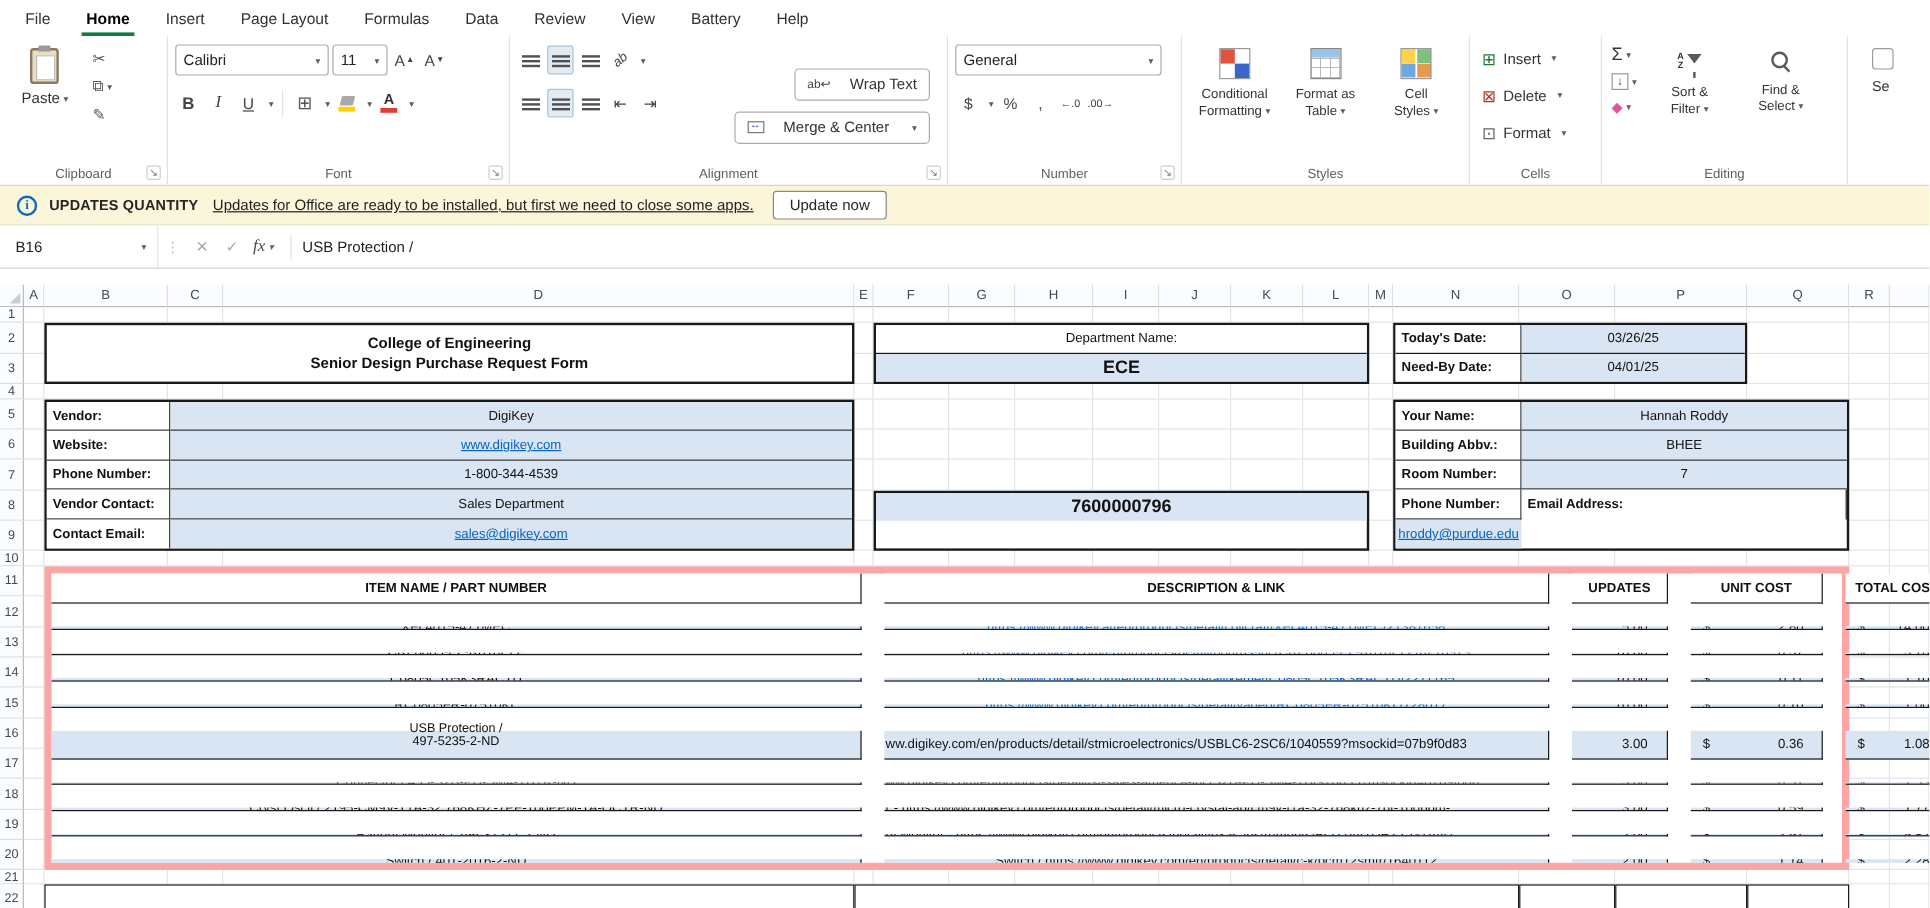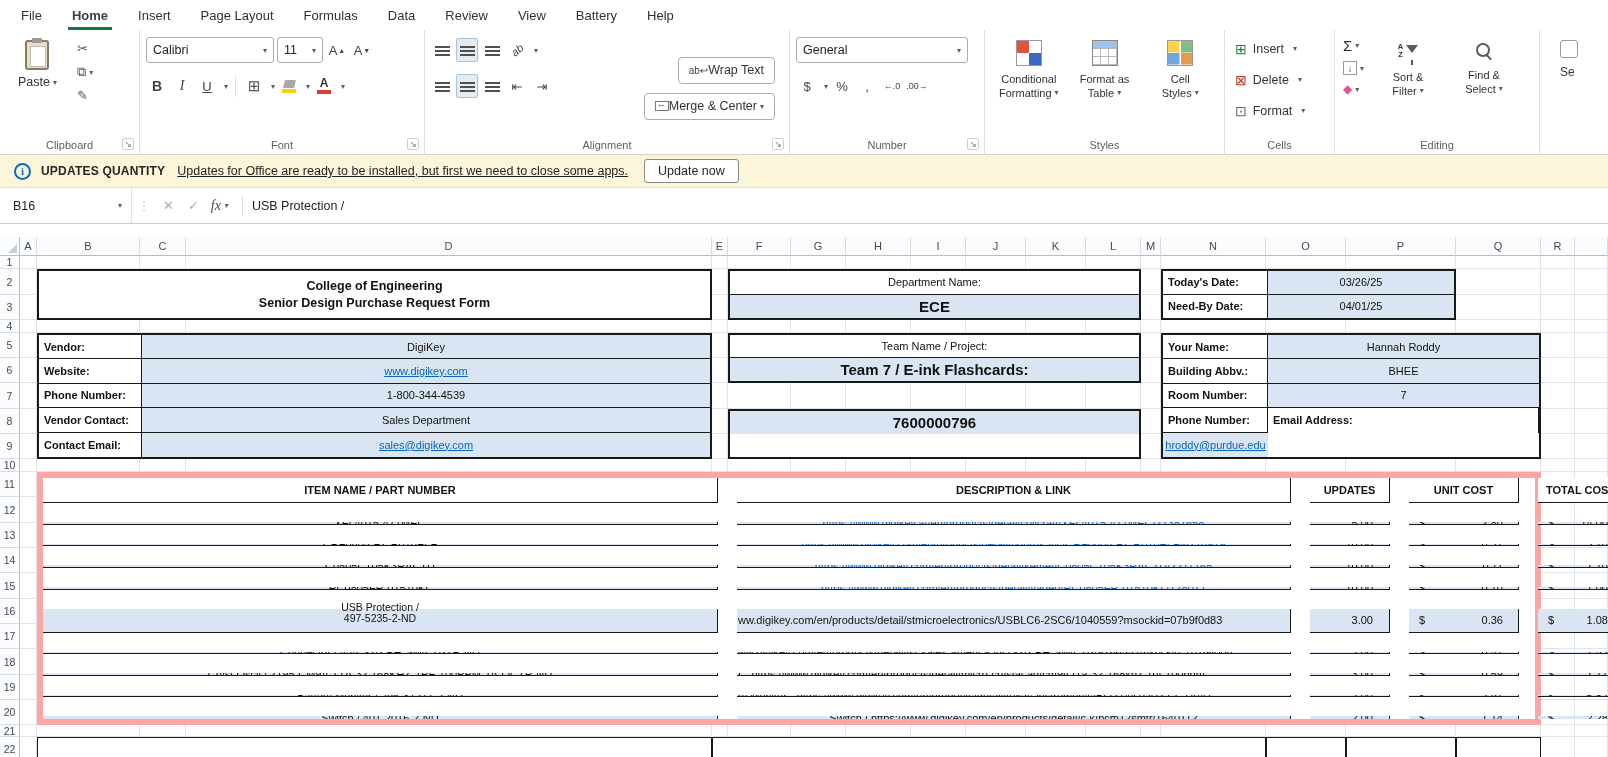--- a/index.html
+++ b/index.html
@@ -2,36 +2,36 @@
 <html><head>
 <meta charset="utf-8">
 <style>
   * { box-sizing: border-box; margin: 0; padding: 0; }
   body { font-family: "Liberation Sans", sans-serif; overflow: hidden; background:#fff; }
   .app { width:1608px; height:757px; position:relative; background:#fff; overflow:hidden; }
 
   
   .menubar { height:30px; display:flex; align-items:stretch; padding-left:6px; background:#fff; }
   .tab { position:relative; display:flex; align-items:center; padding:0 15px; font-size:13px; color:#323130; cursor:default; }
-  .tab.active { font-weight:700; color:#404040; }
+  .tab.active { font-weight:700; color:#000000; }
   .tab.active::after { content:''; position:absolute; left:11px; right:11px; bottom:0; height:3px; background:#107c41; }
 
   
   .ribbon { height:125px; display:flex; background:#fff; border-bottom:1px solid #d6d3d0; }
   .rgroup { position:relative; border-right:1px solid #e3e1df; padding:5px 6px 20px 6px; flex:none; }
   .glabel { position:absolute; bottom:3px; left:0; right:0; text-align:center; font-size:11px; color:#605e5c; }
   .launcher { position:absolute; bottom:4px; right:5px; font-size:9px; color:#7a7876; border:1px solid #d0cecc; width:12px; height:12px; line-height:10px; text-align:center; border-radius:2px; }
   .chev { font-size:8px; color:#605e5c; margin-left:3px; }
   .frow { display:flex; align-items:center; height:30px; gap:3px; }
   .frow2 { margin-top:6px; }
   .combo { border:1px solid #acacac; border-radius:3px; height:26px; background:#fff; display:flex; align-items:center; justify-content:space-between; padding:0 6px; font-size:12.5px; color:#222; }
   .tbtn { min-width:22px; height:24px; display:inline-flex; align-items:center; justify-content:center; font-size:13px; color:#444; border-radius:2px; }
   .tbtn.selected { background:#e4ecf3; border:1px solid #a9c2d8; }
   .vsep { width:1px; height:22px; background:#e3e1df; margin:0 4px; }
-  .rbtn { border:1px solid #acacac; border-radius:4px; height:27px; background:#fff; display:flex; align-items:center; gap:0; padding:0 10px; font-size:12.5px; color:#333; font-family:"Liberation Sans",sans-serif;margin-top:40px; }
+  .rbtn { border:1px solid #acacac; border-radius:4px; height:27px; background:#fff; display:flex; align-items:center; gap:16px; padding:0 10px; font-size:12.5px; color:#333; font-family:"Liberation Sans",sans-serif;margin-top:40px; }
   .push-right { margin-left:auto; margin-right:8px; }
 
   
   .clip-inner { display:flex; gap:12px; padding:3px 4px; }
   .paste { display:flex; flex-direction:column; align-items:center; gap:5px; padding:2px 8px; }
   .icon-paste { width:24px; height:30px; border:2px solid #8a7b5e; border-radius:3px; position:relative; background:#e9ddc4; }
   .icon-paste::before { content:''; position:absolute; top:-4px; left:5px; width:10px; height:5px; background:#9a9a9a; border-radius:1px; }
   .icon-paste::after { content:''; position:absolute; top:4px; left:3px; width:14px; height:19px; background:#fff; border:1px solid #bdbdbd; }
   .paste-lbl { font-size:12.5px; color:#333; display:flex; align-items:center; }
   .clip-mini { display:flex; flex-direction:column; gap:8px; padding-top:3px; }
@@ -459,24 +459,20 @@
           <div class="lv-value fillbg">Sales Department</div>
           <div class="lv-label nob">Contact Email:</div>
           <div class="lv-value fillbg nob">
             <div class="linktext">sales@digikey.com</div>
           </div>
         </div>
 
       <div class="block center-block" style="grid-area:3/7/5/14">
         <div class="cb-label">Department Name:</div>
         <div class="cb-value">ECE</div>
-      </div>
-      <div class="block center-block" style="grid-area:6/7/8/14">
-        <div class="cb-label">Team Name / Project:</div>
-        <div class="cb-value">Team 7 / E-ink Flashcards:</div>
       </div>
       <div class="block center-block" style="grid-area:9/7/11/14">
         <div class="cb-value">7600000796</div>
       </div>
 
       <div class="block lv-block dates-block" id="datesBlock" style="grid-area:3/15/5/18">
           <div class="lv-label">Today's Date:</div>
           <div class="lv-value fillbg">03/26/25</div>
           <div class="lv-label nob">Need-By Date:</div>
           <div class="lv-value fillbg nob">04/01/25</div>

